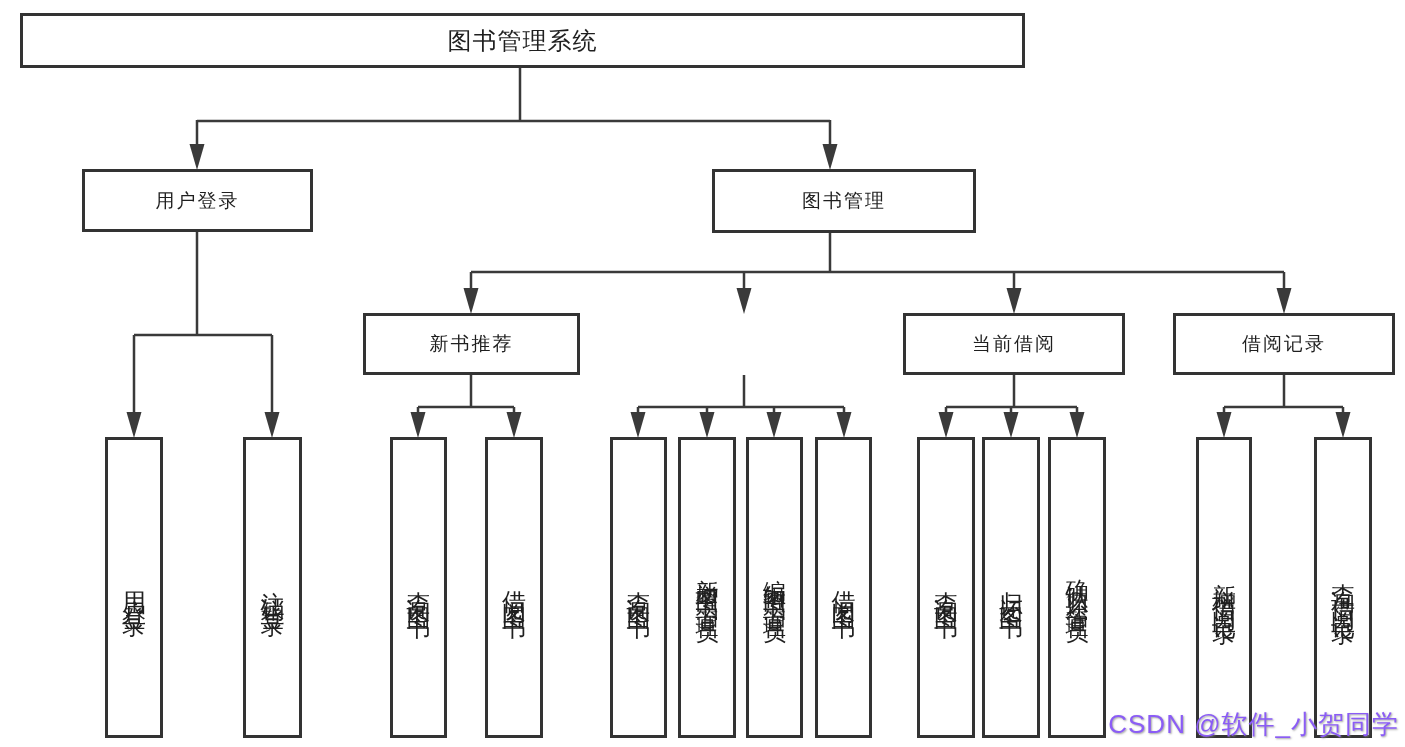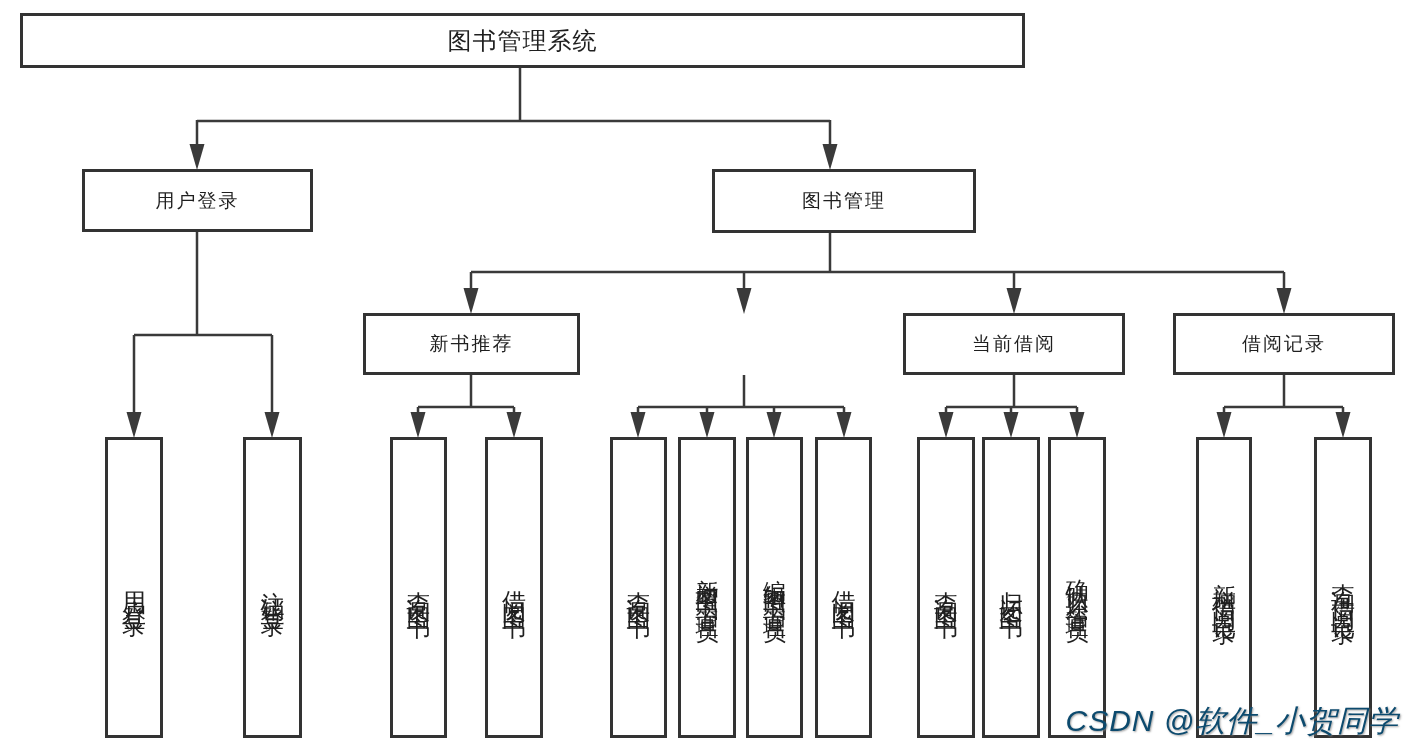--- a/index.html
+++ b/index.html
@@ -15,22 +15,22 @@
     border:3px solid #333333;display:flex;align-items:center;justify-content:center;
   }
   .h{font-size:19px;letter-spacing:2px;white-space:nowrap;}
   .root-box{font-size:24px;letter-spacing:1px;}
   .v{
     writing-mode:vertical-rl;text-orientation:mixed;
     font-size:24px;letter-spacing:8px;line-height:1;
   }
   .v.long{letter-spacing:6px;font-size:23px;}
   #watermark{
-    position:absolute;right:6px;bottom:5px;font-size:30px;letter-spacing:1px;
-    color:#0c4a6e;text-shadow:1px 1px 2px rgba(130,130,130,.75);white-space:nowrap;font-style:italic;
+    position:absolute;right:6px;bottom:5px;font-size:26px;letter-spacing:1px;
+    color:#8b5cf6;text-shadow:1px 1px 2px rgba(130,130,130,.75);white-space:nowrap;
   }
 </style>
 </head>
 <body>
 
 <div id="stage">
 
   <svg id="wires" width="1405" height="747" viewBox="0 0 1405 747">
 
     <g>

